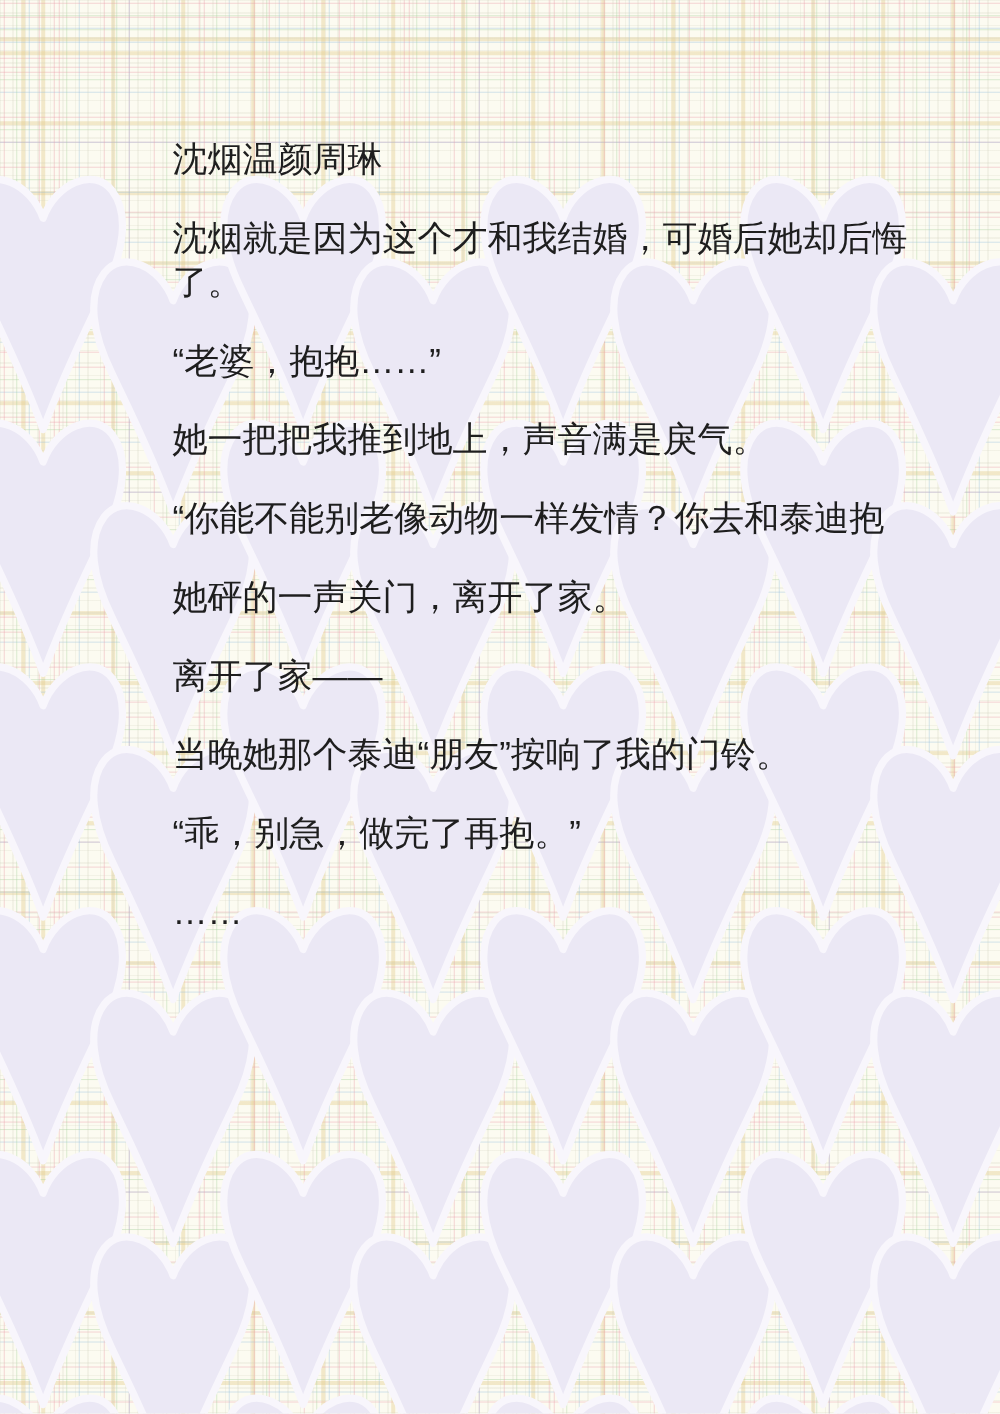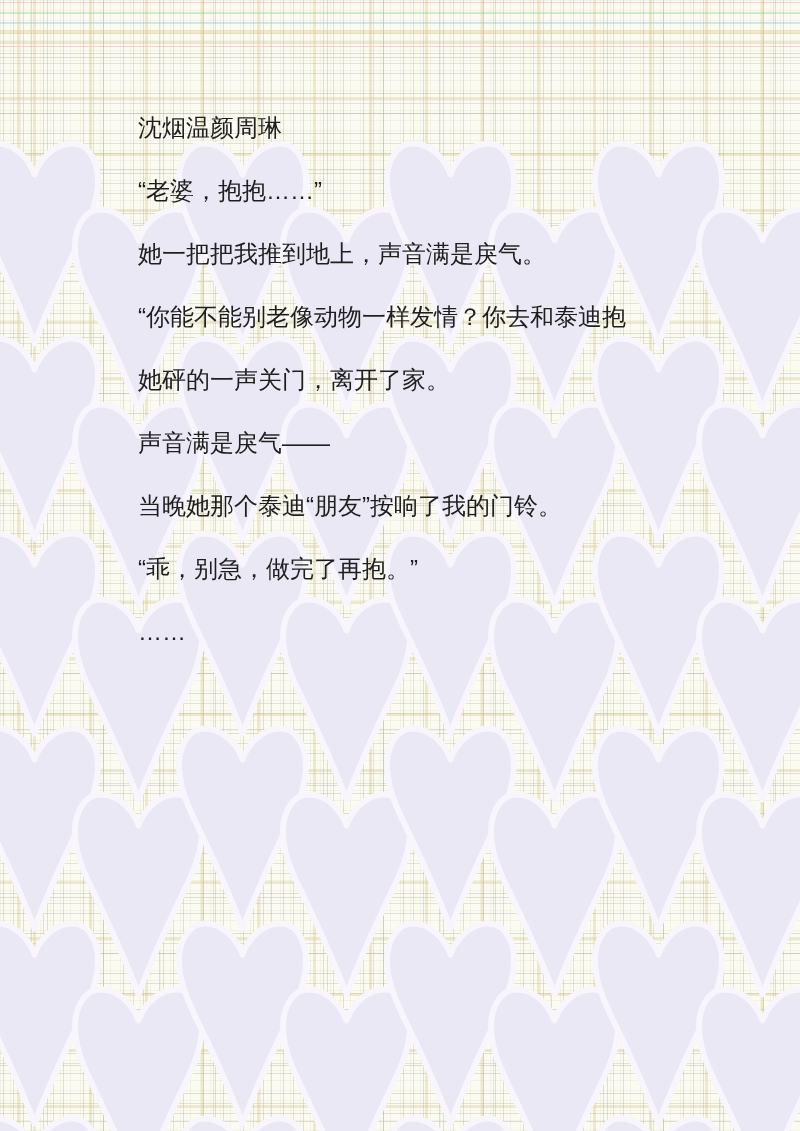--- a/index.html
+++ b/index.html
@@ -41,21 +41,21 @@
     left: 0;
     top: 0;
     pointer-events: none;
   }
   .content {
     position: absolute;
     left: 138px;
     top: 110px;
     width: 566px;
     color: var(--text, #1e1e1e);
-    font-size: 24px;
+    font-size: 28px;
     line-height: 35px;
     letter-spacing: 0;
   }
   .content p {
     margin: 0 0 28px 0;
     padding: 0;
   }
   .content .line {
     display: block;
     white-space: nowrap;
@@ -126,33 +126,37 @@
         <use href="#heart-shape" transform="translate(794 906) scale(1.45 1.47)"></use>
         <use href="#heart-shape" transform="translate(794 1101) scale(1.45 1.47)"></use>
       </g>
   </svg>
 
   <main class="content">
     <p>
         <span class="line">沈烟温颜周琳</span>
       </p>
     <p>
+        <span class="line">沈烟就是因为这个才和我结婚，可婚后她却后悔</span>
+        <span class="line">了。</span>
+      </p>
+    <p>
         <span class="line">“老婆，抱抱……”</span>
       </p>
     <p>
         <span class="line">她一把把我推到地上，声音满是戾气。</span>
       </p>
     <p>
         <span class="line">“你能不能别老像动物一样发情？你去和泰迪抱</span>
       </p>
     <p>
         <span class="line">她砰的一声关门，离开了家。</span>
       </p>
     <p>
-        <span class="line">声音满是戾气——</span>
+        <span class="line">离开了家——</span>
       </p>
     <p>
         <span class="line">当晚她那个泰迪“朋友”按响了我的门铃。</span>
       </p>
     <p>
         <span class="line">“乖，别急，做完了再抱。”</span>
       </p>
     <p>
         <span class="line">……</span>
       </p>

